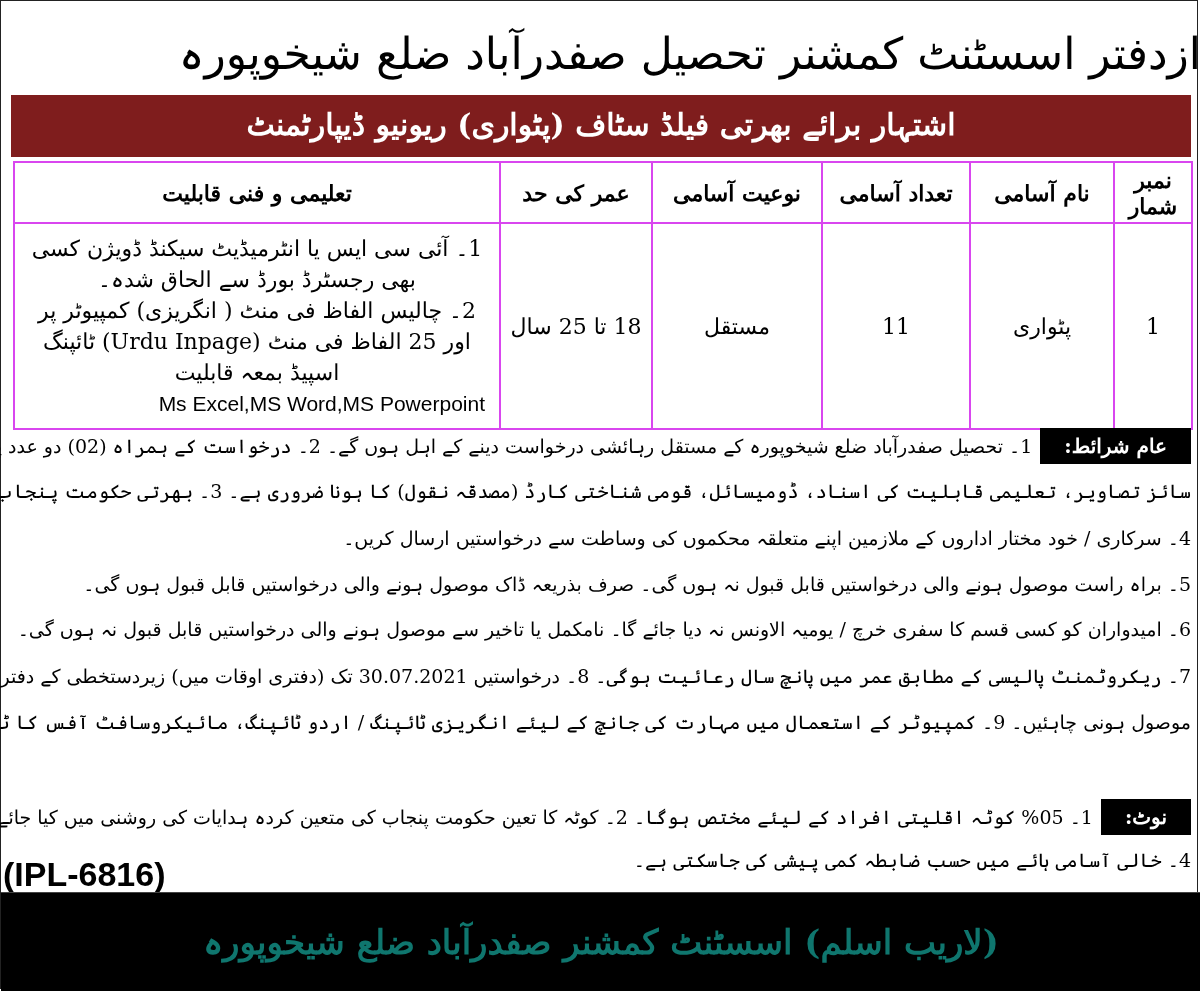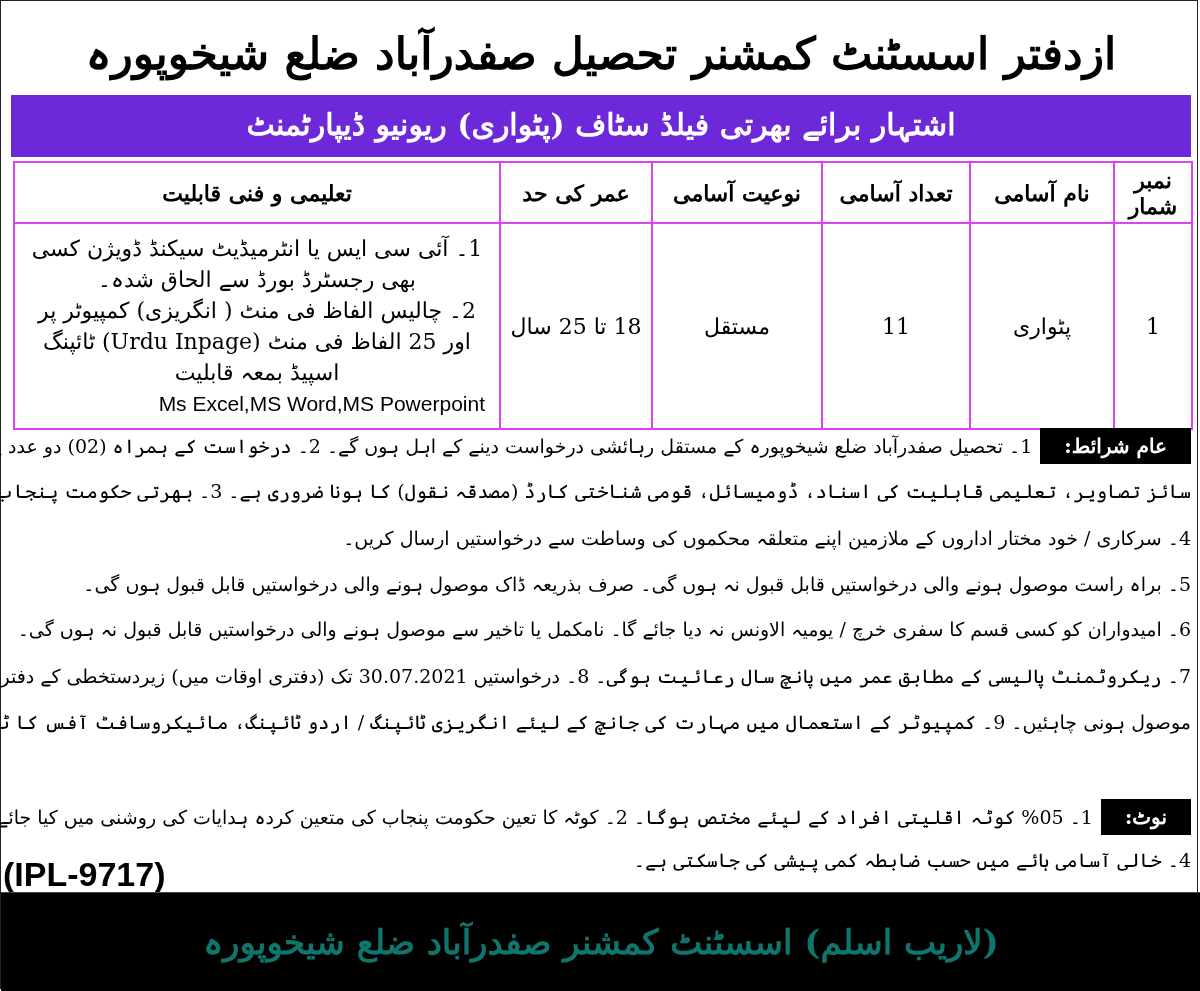--- a/index.html
+++ b/index.html
@@ -3,25 +3,25 @@
 <meta charset="utf-8">
 <style>
   html, body { margin: 0; padding: 0; background: #ffffff; }
   body { width: 1200px; height: 991px; overflow: hidden; position: relative;
          font-family: "DejaVu Sans", sans-serif; color: #000; }
   .page { position: absolute; left: 0; top: 0; width: 1198px; height: 989px;
           border: 1px solid #222; box-sizing: border-box; }
   .rtl { direction: rtl; unicode-bidi: plaintext; }
 
   .title { position: absolute; left: 0; top: 18px; width: 1200px; height: 70px;
-           text-align: center; font-family: "DejaVu Serif", serif; font-weight: bold;
+           font-family: "DejaVu Serif", serif; font-weight: normal;
            font-size: 44px; line-height: 70px; letter-spacing: 0px; }
 
   .subtitle-bar { position: absolute; left: 10px; top: 94px; width: 1180px; height: 62px;
-                  background: #6d28d9; color: #fff; text-align: center;
+                  background: #7f1d1d; color: #fff; text-align: center;
                   font-family: "DejaVu Serif", serif; font-weight: bold; font-size: 30px; line-height: 60px; }
 
   table.posts { position: absolute; left: 12px; top: 160px; width: 1178px; border-collapse: collapse; table-layout: fixed; }
   table.posts th, table.posts td { border: 2px solid #d946ef; text-align: center; vertical-align: middle; padding: 0; }
   table.posts th { height: 59px; font-family: "DejaVu Serif", serif; font-weight: bold; font-size: 22px; }
   table.posts td { height: 196px; font-family: "DejaVu Serif", serif; font-size: 22px; }
   td.qual { text-align: right; padding: 4px 14px 4px 14px !important; font-size: 19px; line-height: 31px; margin-top: 10px; }
   td.qual .eng { display: block; text-align: right; direction: ltr; font-family: "Liberation Sans", sans-serif; font-size: 21px; }
   td.num { font-family: "Liberation Serif", serif; font-size: 26px; }
 
@@ -91,17 +91,17 @@
     <div class="cond-line" style="top:183px;">6۔ امیدواران کو کسی قسم کا سفری خرچ / یومیہ الاونس نہ دیا جائے گا۔ نامکمل یا تاخیر سے موصول ہونے والی درخواستیں قابل قبول نہ ہوں گی۔</div>
     <div class="cond-line" style="top:230px;">7۔ ریکروٹمنٹ پالیسی کے مطابق عمر میں پانچ سال رعائیت ہوگی۔ 8۔ درخواستیں 30.07.2021 تک (دفتری اوقات میں) زیردستخطی کے دفتر میں</div>
     <div class="cond-line" style="top:276px;">موصول ہونی چاہئیں۔ 9۔ کمپیوٹر کے استعمال میں مہارت کی جانچ کے لیئے انگریزی ٹائپنگ / اردو ٹائپنگ، مائیکروسافٹ آفس کا ٹیسٹ ہوگا۔</div>
 
     <div class="cond-line" style="top:371px;">
       <span class="label-box">نوٹ:</span><span>1۔ 05% کوٹہ اقلیتی افراد کے لیئے مختص ہوگا۔ 2۔ کوٹہ کا تعین حکومت پنجاب کی متعین کردہ ہدایات کی روشنی میں کیا جائے گا۔</span>
     </div>
     <div class="cond-line" style="top:414px;">4۔ خالی آسامی ہائے میں حسب ضابطہ کمی پیشی کی جاسکتی ہے۔</div>
   </div>
 
-  <div class="ipl">(IPL-9717)</div>
+  <div class="ipl">(IPL-6816)</div>
 
   <div class="rule"></div>
   <div class="footer-bar rtl">(لاریب اسلم) اسسٹنٹ کمشنر صفدرآباد ضلع شیخوپورہ</div>
 </div>
 
 </body></html>

